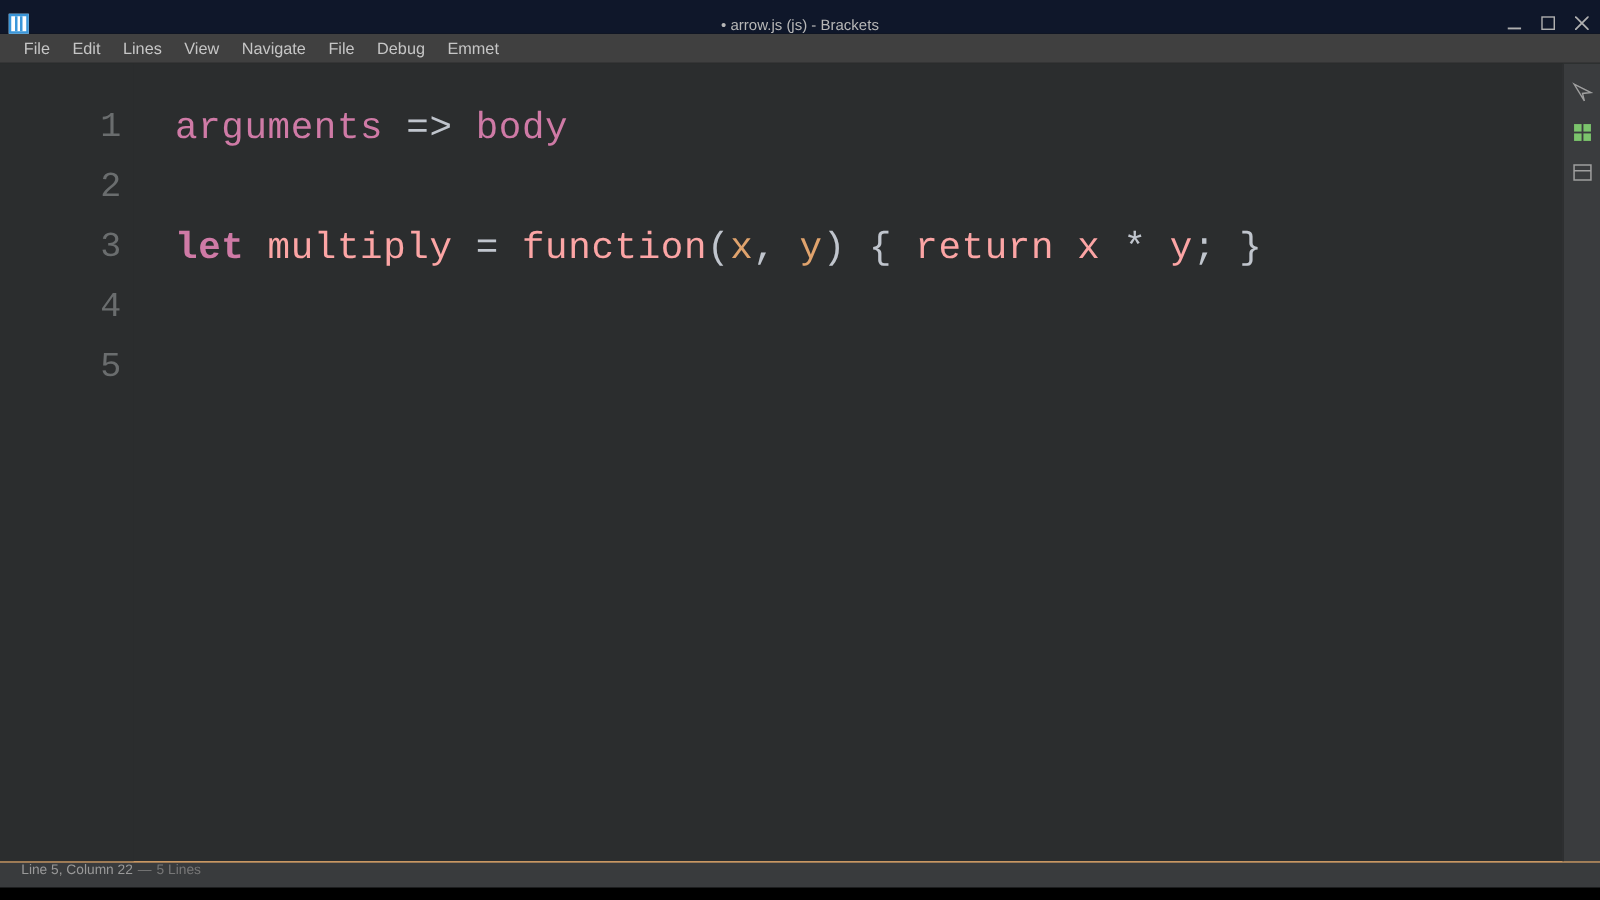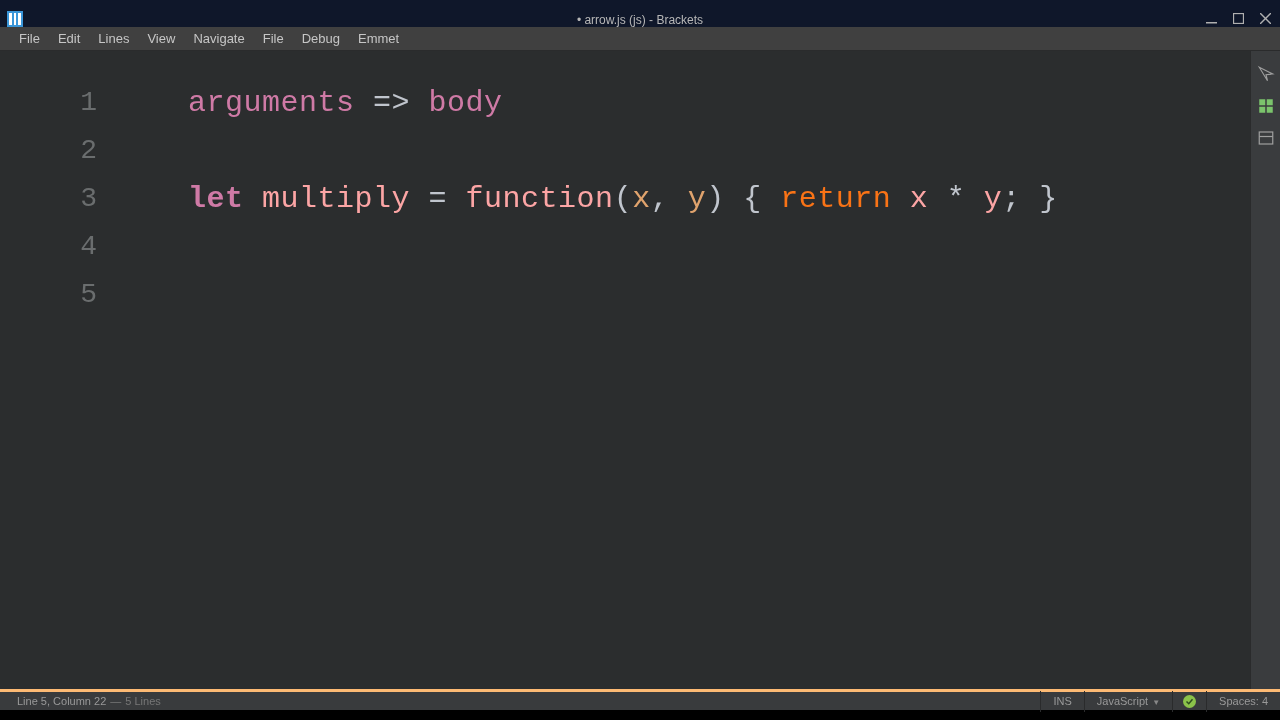--- a/index.html
+++ b/index.html
@@ -102,31 +102,30 @@
       position: relative;
     }
     .code-line {
       font-family: "Consolas", "Courier New", monospace;
       font-size: 30px;
       height: 48px;
       line-height: 48px;
       color: #c0c5cd;
       white-space: pre;
       letter-spacing: 0.5px;
-      margin-left: 48px;
     }
     .tok-keyword { color: #cf7aa6; }
     .tok-keyword2 { color: #cf7aa6; font-weight: bold; }
     .tok-name { color: #fca5a5; }
     .tok-op { color: #c0c5cd; }
     .tok-func { color: #fca5a5; }
     .tok-punct { color: #c0c5cd; }
     .tok-param { color: #e0a36d; }
     .tok-comma { color: #c0c5cd; }
-    .tok-return { color: #f97316; }
+    .tok-return { color: #fca5a5; }
     .cursor {
       display: inline-block;
       width: 2px;
       height: 36px;
       background: #c0c5cd;
       vertical-align: middle;
       margin-bottom: 4px;
     }
     .right-toolbar {
       width: 30px;
@@ -143,23 +142,22 @@
       height: 18px;
       cursor: pointer;
     }
     .tool-bolt svg { fill: #9f9f9f; }
     .tool-extension { color: #7bc46c; }
     .tool-extension svg { fill: #7bc46c; }
     .tool-layout svg { fill: none; stroke: #9f9f9f; stroke-width: 1.6; }
     .status-bar {
       height: 21px;
       background: #393b3d;
-      border-top: 3px solid #fdba74;
-      display: flex;
-      align-items: center;
+      border-top: 1px solid #fdba74;
+      display: flex;
       font-size: 11px;
       color: #999;
       padding-left: 17px;
     }
     .status-left {
       display: flex;
       gap: 4px;
     }
     .status-dim {
       color: #777;
@@ -274,27 +272,13 @@
     </div>
   </div>
 </div>
 
 <div class="status-bar">
   <div class="status-left">
     <span>Line 5, Column 22</span>
     <span class="status-dim"> — </span>
     <span class="status-dim">5 Lines</span>
   </div>
-  <div class="status-right">
-    <div class="status-item">INS</div>
-    <div class="status-item">
-      <span>JavaScript</span><span class="dropdown-arrow">▼</span>
-    </div>
-    <div class="status-check">
-      <div class="check-circle">
-        <svg width="9" height="9" viewBox="0 0 12 12">
-            <path d="M2 6 L5 9 L10 3" fill="none" stroke="#2d4d1f" stroke-width="2"></path>
-          </svg>
-      </div>
-    </div>
-    <div class="status-item">Spaces:  4</div>
-  </div>
 </div>
 
 </body></html>

